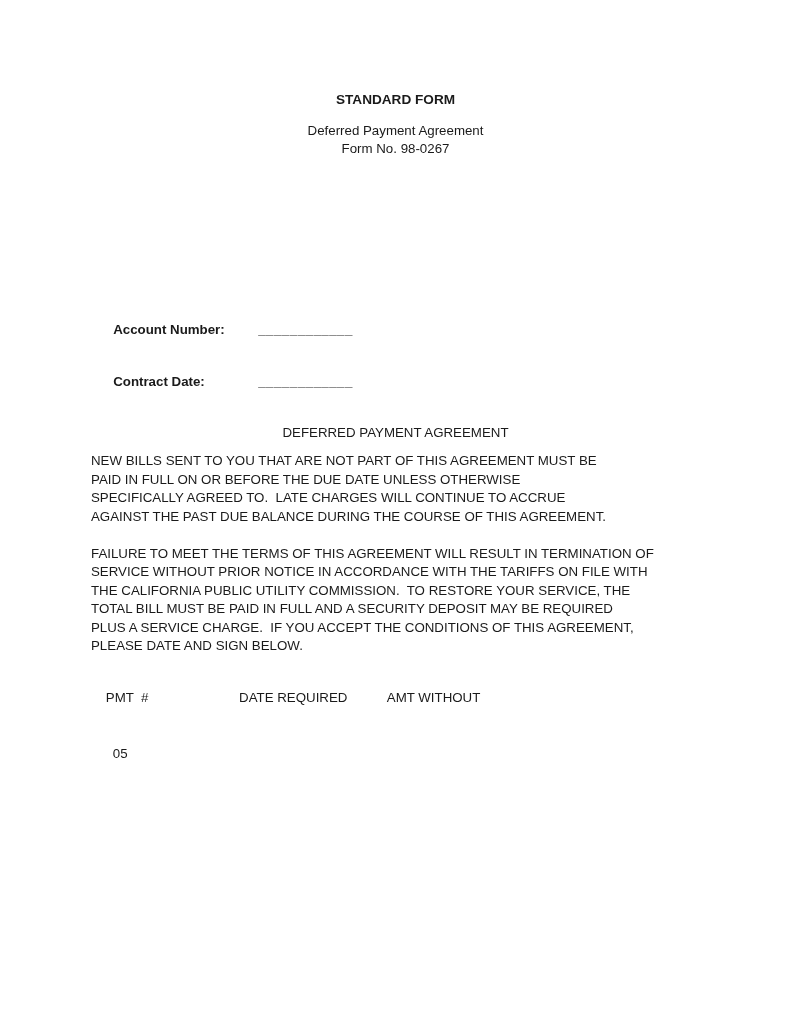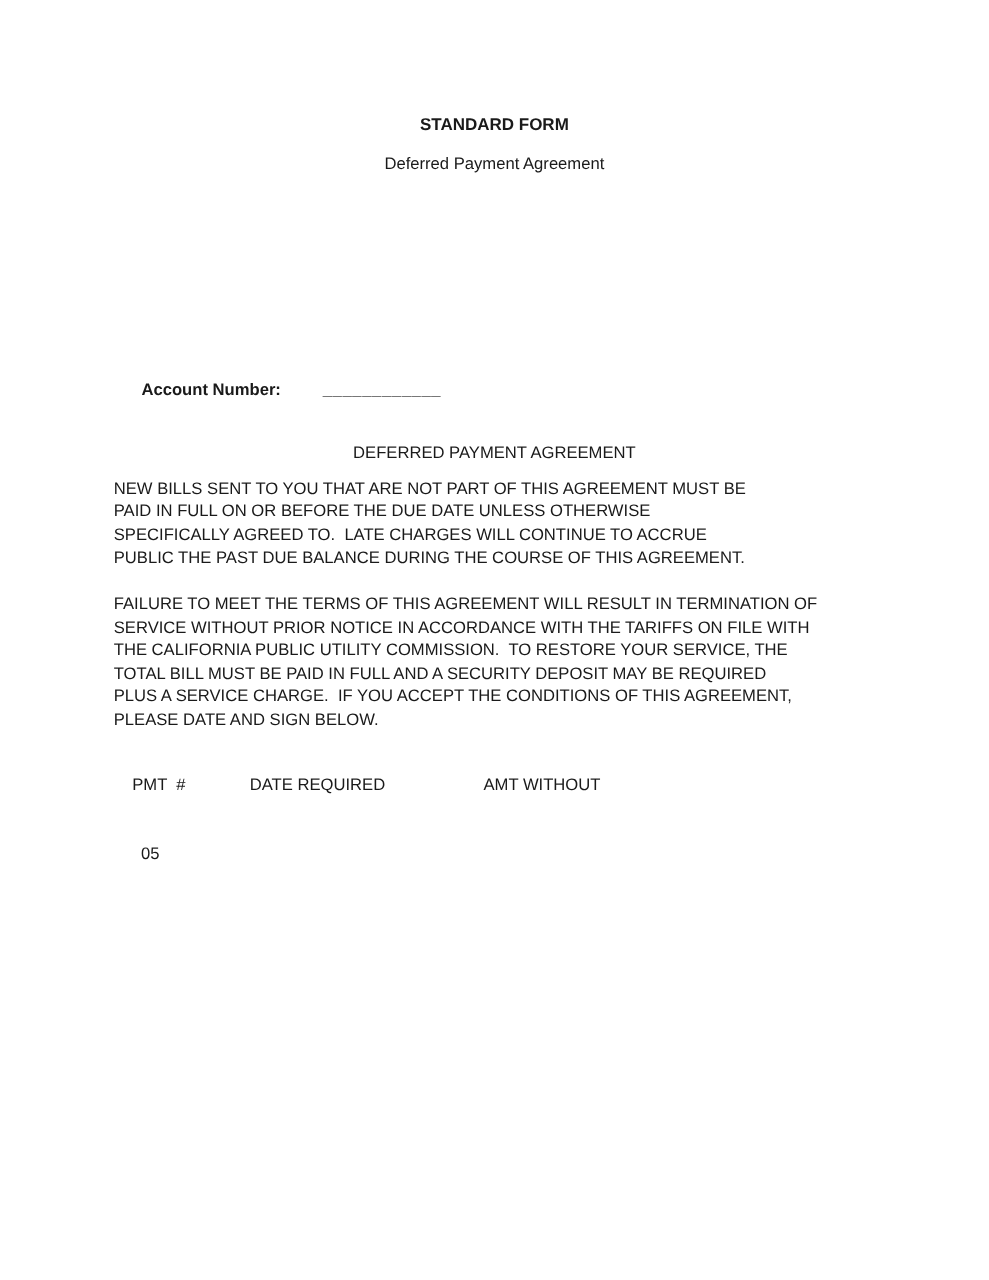--- a/index.html
+++ b/index.html
@@ -51,48 +51,52 @@
     margin-top: 10px;
   }
   .paragraph + .paragraph {
     margin-top: 18.5px;
   }
   .schedule-header {
     margin-top: 15px;
     white-space: pre;
   }
   .col-pmt { display: inline-block; width: 94px; }
-  .col-date { display: inline-block; width: 187px; }
+  .col-date { display: inline-block; width: 187px; text-align: center; }
   .col-amt { display: inline-block; }
   .schedule-row { white-space: pre; }
   .row-pmt { display: inline-block; margin-left: 7px; }
 </style>
 </head>
 <body>
 
 <div class="page">
 
   <div class="doc-title">STANDARD FORM</div>
 
   <div class="doc-subtitle">
     <div>Deferred Payment Agreement</div>
+    <div>Form No. 98-0267</div>
   </div>
 
   <div class="fields-block">
     <div class="field-row">
       <span class="field-label">Account Number:</span><span class="field-blank">____________</span>
+    </div>
+    <div class="field-row">
+      <span class="field-label">Contract Date:</span><span class="field-blank">____________</span>
     </div>
   </div>
 
   <div class="section-title">DEFERRED PAYMENT AGREEMENT</div>
 
   <div class="paragraph">NEW BILLS SENT TO YOU THAT ARE NOT PART OF THIS AGREEMENT MUST BE
 PAID IN FULL ON OR BEFORE THE DUE DATE UNLESS OTHERWISE
 SPECIFICALLY AGREED TO.  LATE CHARGES WILL CONTINUE TO ACCRUE
-PUBLIC THE PAST DUE BALANCE DURING THE COURSE OF THIS AGREEMENT.</div>
+AGAINST THE PAST DUE BALANCE DURING THE COURSE OF THIS AGREEMENT.</div>
 
   <div class="paragraph">FAILURE TO MEET THE TERMS OF THIS AGREEMENT WILL RESULT IN TERMINATION OF
 SERVICE WITHOUT PRIOR NOTICE IN ACCORDANCE WITH THE TARIFFS ON FILE WITH
 THE CALIFORNIA PUBLIC UTILITY COMMISSION.  TO RESTORE YOUR SERVICE, THE
 TOTAL BILL MUST BE PAID IN FULL AND A SECURITY DEPOSIT MAY BE REQUIRED
 PLUS A SERVICE CHARGE.  IF YOU ACCEPT THE CONDITIONS OF THIS AGREEMENT,
 PLEASE DATE AND SIGN BELOW.</div>
 
   <div class="schedule-header">
     <span class="col-pmt">PMT  #</span><span class="col-date">DATE REQUIRED</span><span class="col-amt">AMT WITHOUT</span>

